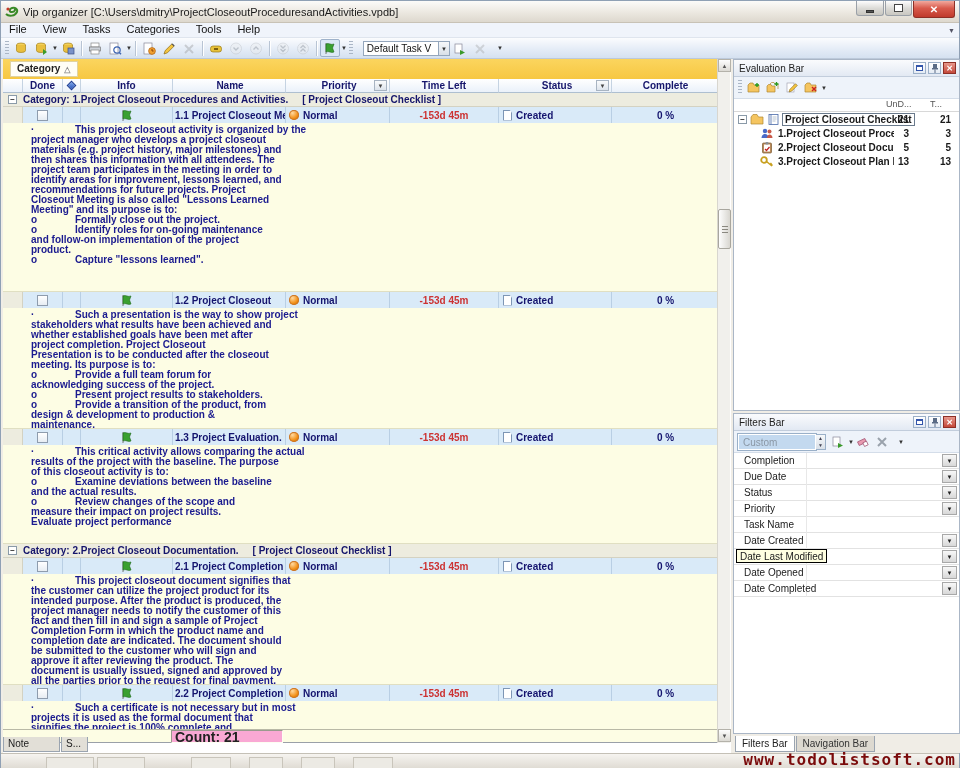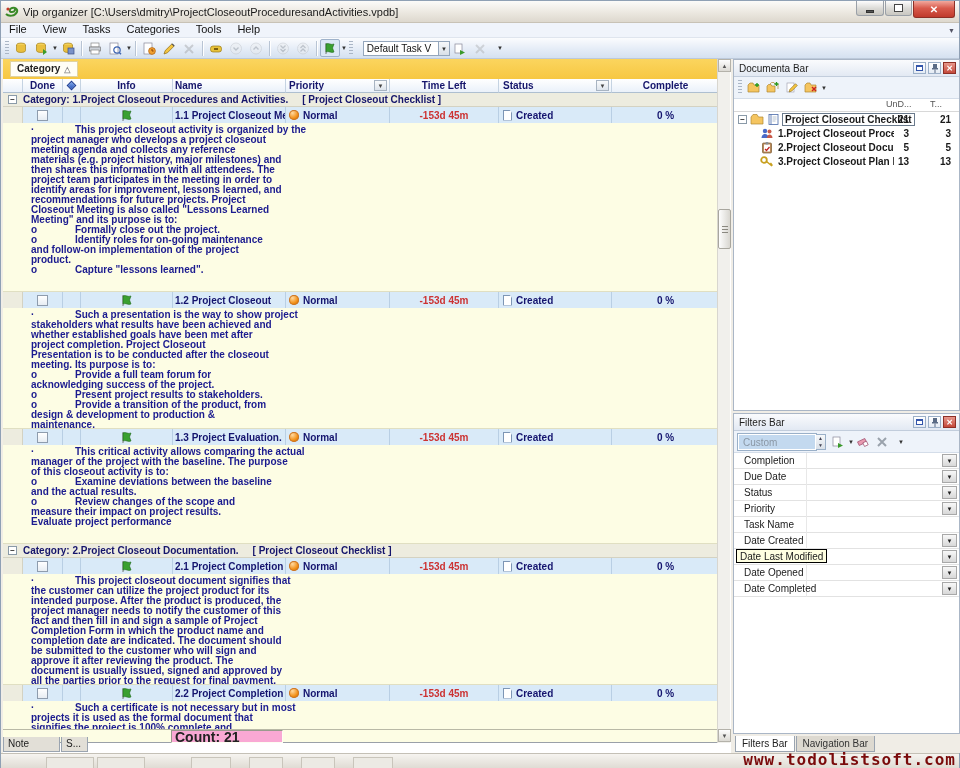--- a/index.html
+++ b/index.html
@@ -49,21 +49,21 @@
   #grid { position:absolute; left:2px; top:58px; width:728px; height:694px; background:#fff; }
   #groupby-band { position:absolute; left:0; top:0; width:714px; height:24px;
     background:linear-gradient(#fbd55e,#f6c53e); border-bottom:1px solid #d8a92c; }
   #groupby-chip { position:absolute; left:7px; top:2px; height:16px; background:#fffef6;
     border:1px solid #e0d3a0; font-size:10px; font-weight:bold; color:#222; padding:1px 6px; }
   #groupby-chip .sort { color:#8a8a8a; font-size:8px; margin-left:4px; }
 
   #grid-header { position:absolute; left:0; top:20px; width:714px; height:14px; display:flex; }
   .hcell { height:14px; border-right:1px solid #c5d3e2; border-bottom:1px solid #aebfd0;
     background:linear-gradient(#ffffff,#eaf1fa); font-size:10px; font-weight:bold; color:#15156b;
-    display:flex; align-items:center; position:relative; }
+    display:flex; align-items:center; justify-content:center; position:relative; }
   .hdd { position:absolute; right:2px; top:1px; width:13px; height:11px; border:1px solid #a8b4c2;
     background:linear-gradient(#fafbfc,#dde4ec); font-size:6px; color:#444; text-align:center; line-height:10px; }
   .diamond { width:7px; height:7px; transform:rotate(45deg);
     background:linear-gradient(135deg,#7fa8ec,#2a55b8); border:1px solid #1a3a90; }
 
   #grid-body { position:absolute; left:0; top:34px; width:714px; height:636px; overflow:hidden; }
   .group-row { height:14px; background:#edecdf; border-bottom:1px solid #d4d2c2; display:flex; align-items:center;
     font-size:10px; font-weight:bold; color:#15156b; }
   .expander { width:9px; height:9px; border:1px solid #8a9aa8; background:#fff; font-size:8px; line-height:7px;
     text-align:center; color:#333; margin:0 6px 0 5px; flex:none; }
@@ -410,21 +410,20 @@
           </div>
           <div class="tcell c-status">
             <span class="page-ic"></span>
             <span>Created</span>
           </div>
           <div class="tcell c-complete">0 %</div>
         </div>
         <div class="desc-block" style="height: 169px;">
           <div class="desc-line"><span class="mk">·</span><span>This project closeout activity is organized by the</span></div>
           <div class="desc-line"><span>project manager who develops a project closeout</span></div>
-          <div class="desc-line"><span>meeting agenda and collects any reference</span></div>
           <div class="desc-line"><span>materials (e.g. project history, major milestones) and</span></div>
           <div class="desc-line"><span>then shares this information with all attendees. The</span></div>
           <div class="desc-line"><span>project team participates in the meeting in order to</span></div>
           <div class="desc-line"><span>identify areas for improvement, lessons learned, and</span></div>
           <div class="desc-line"><span>recommendations for future projects. Project</span></div>
           <div class="desc-line"><span>Closeout Meeting is also called "Lessons Learned</span></div>
           <div class="desc-line"><span>Meeting" and its purpose is to:</span></div>
           <div class="desc-line"><span class="mk">o</span><span>Formally close out the project.</span></div>
           <div class="desc-line"><span class="mk">o</span><span>Identify roles for on-going maintenance</span></div>
           <div class="desc-line"><span>and follow-on implementation of the project</span></div>
@@ -496,21 +495,21 @@
             <span class="timeleft-text">-153d 45m</span>
           </div>
           <div class="tcell c-status">
             <span class="page-ic"></span>
             <span>Created</span>
           </div>
           <div class="tcell c-complete">0 %</div>
         </div>
         <div class="desc-block" style="height: 99px;">
           <div class="desc-line"><span class="mk">·</span><span>This critical activity allows comparing the actual</span></div>
-          <div class="desc-line"><span>manager of the project with the baseline. The purpose</span></div>
+          <div class="desc-line"><span>results of the project with the baseline. The purpose</span></div>
           <div class="desc-line"><span>of this closeout activity is to:</span></div>
           <div class="desc-line"><span class="mk">o</span><span>Examine deviations between the baseline</span></div>
           <div class="desc-line"><span>and the actual results.</span></div>
           <div class="desc-line"><span class="mk">o</span><span>Review changes of the scope and</span></div>
           <div class="desc-line"><span>measure their impact on project results.</span></div>
           <div class="desc-line"><span>Evaluate project performance</span></div>
         </div>
         <div class="group-row">
           <span class="expander">−</span>
           <span>Category: 2.Project Closeout Documentation.</span>
@@ -601,21 +600,21 @@
     </div>
     <div id="note-tabs">
         <div class="ntab first">Note</div>
         <div class="ntab">S...</div>
       </div>
   </div>
 
   <div id="rightpane">
     <div class="panel" id="cats-panel">
       <div class="phead">
-        <span>Documenta Bar</span>
+        <span>Evaluation Bar</span>
         <div class="pbtns">
           <div class="pbtn">
               <span class="restore-glyph"></span>
             </div>
           <div class="pbtn">
             <svg width="8" height="9" viewBox="0 0 8 9">
                 <rect x="2" y="0" width="4" height="4" fill="#5a6b85"></rect>
                 <rect x="1" y="4" width="6" height="1.5" fill="#5a6b85"></rect>
                 <rect x="3.5" y="5.5" width="1" height="3.5" fill="#5a6b85"></rect>
               </svg>

